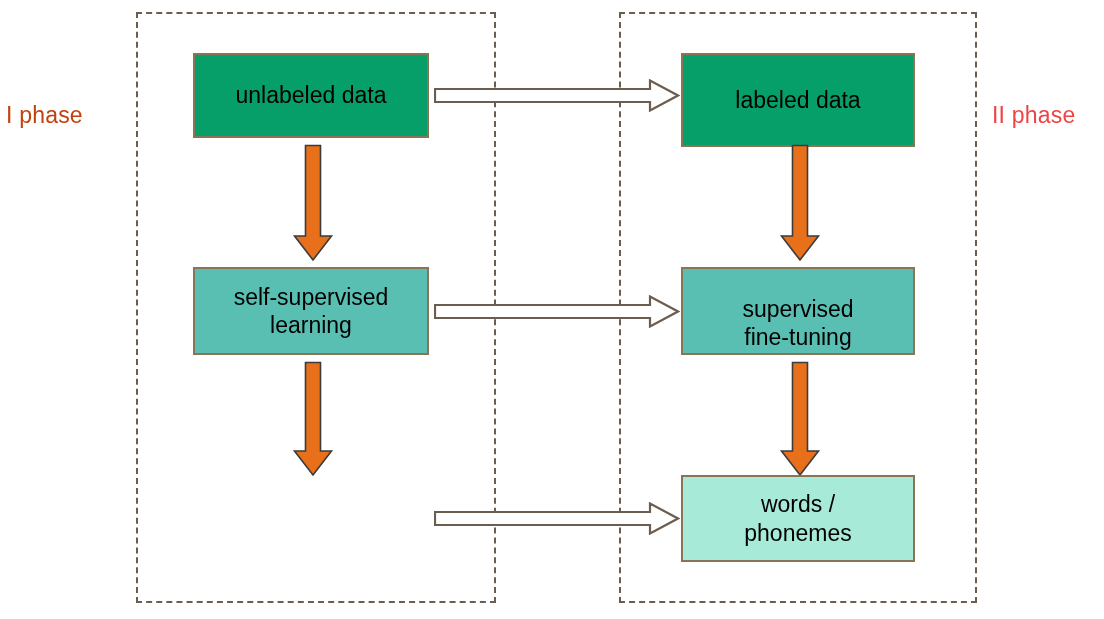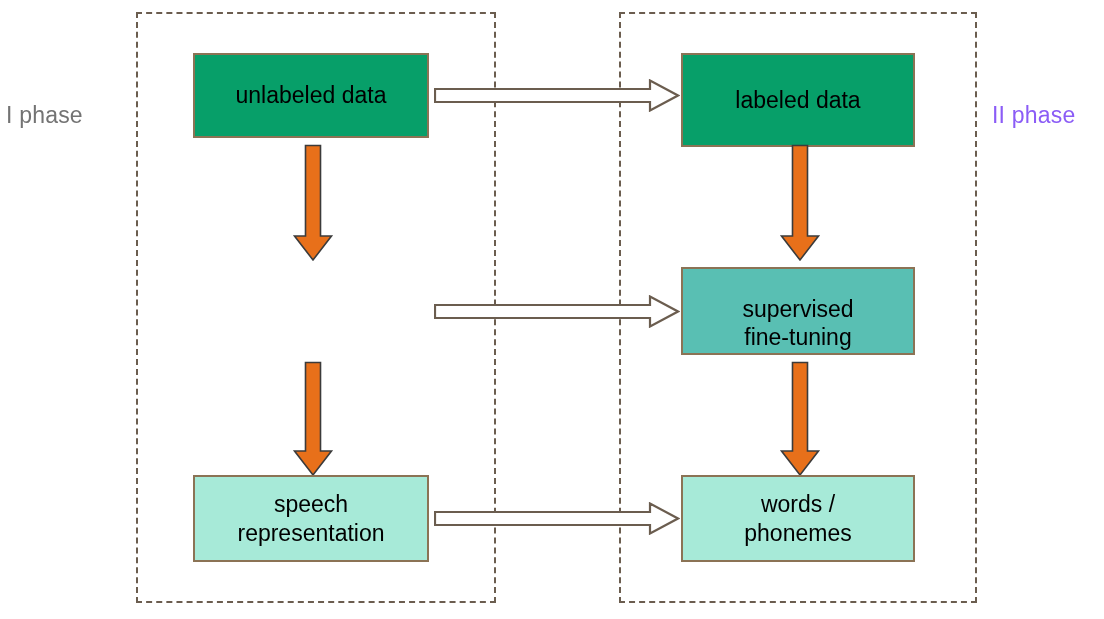--- a/index.html
+++ b/index.html
@@ -27,22 +27,22 @@
   }
 
   
   .phase-label {
     position: absolute;
     font-size: 23px;
     color: #b5651d;
     white-space: nowrap;
     letter-spacing: 0.2px;
   }
-  .phase-label.left  { color: #737373; }
-  .phase-label.right { color: #8b5cf6; }
+  .phase-label.left  { color: #c2410c; }
+  .phase-label.right { color: #ef4444; }
 
   
   .node {
     position: absolute;
     box-sizing: border-box;
     border: 2px solid #8b7355;
     display: flex;
     align-items: center;
     justify-content: center;
     text-align: center;
@@ -99,20 +99,24 @@
       <polygon points="14.5,1.5 29.5,1.5 29.5,92 40.5,92 22,116 3.5,92 14.5,92" fill="#e8701a" stroke="#3b3b3b" stroke-width="1.6" stroke-linejoin="miter"></polygon>
     </svg>
   </div>
 
   <div class="v-arrow" style="left:778px; top:144px;">
     <svg width="44" height="118" viewBox="0 0 44 118">
       <polygon points="14.5,1.5 29.5,1.5 29.5,92 40.5,92 22,116 3.5,92 14.5,92" fill="#e8701a" stroke="#3b3b3b" stroke-width="1.6" stroke-linejoin="miter"></polygon>
     </svg>
   </div>
 
+  <div class="node node-teal" style="left:193px; top:267px; width:236px; height:88px;">
+    <span style="white-space:pre-line;">self-supervised
+learning</span>
+  </div>
 
   <div class="h-arrow" style="left:434px; top:295px;">
     <svg width="246" height="33" viewBox="0 0 246 33">
       <polygon points="1,10 216,10 216,1.5 244,16.5 216,31.5 216,23 1,23" fill="#ffffff" stroke="#6b5d4f" stroke-width="2.2" stroke-linejoin="miter"></polygon>
     </svg>
   </div>
 
   <div class="node node-teal" style="left:681px; top:267px; width:234px; height:88px;align-items:flex-end;">
     <span style="white-space:pre-line;">supervised
 fine-tuning</span>
@@ -123,24 +127,20 @@
       <polygon points="14.5,1.5 29.5,1.5 29.5,90 40.5,90 22,114 3.5,90 14.5,90" fill="#e8701a" stroke="#3b3b3b" stroke-width="1.6" stroke-linejoin="miter"></polygon>
     </svg>
   </div>
 
   <div class="v-arrow" style="left:778px; top:361px;">
     <svg width="44" height="116" viewBox="0 0 44 116">
       <polygon points="14.5,1.5 29.5,1.5 29.5,90 40.5,90 22,114 3.5,90 14.5,90" fill="#e8701a" stroke="#3b3b3b" stroke-width="1.6" stroke-linejoin="miter"></polygon>
     </svg>
   </div>
 
-  <div class="node node-mint" style="left:193px; top:475px; width:236px; height:87px;">
-    <span style="white-space:pre-line;">speech
-representation</span>
-  </div>
 
   <div class="h-arrow" style="left:434px; top:502px;">
     <svg width="246" height="33" viewBox="0 0 246 33">
       <polygon points="1,10 216,10 216,1.5 244,16.5 216,31.5 216,23 1,23" fill="#ffffff" stroke="#6b5d4f" stroke-width="2.2" stroke-linejoin="miter"></polygon>
     </svg>
   </div>
 
   <div class="node node-mint" style="left:681px; top:475px; width:234px; height:87px;">
     <span style="white-space:pre-line;">words /
 phonemes</span>

